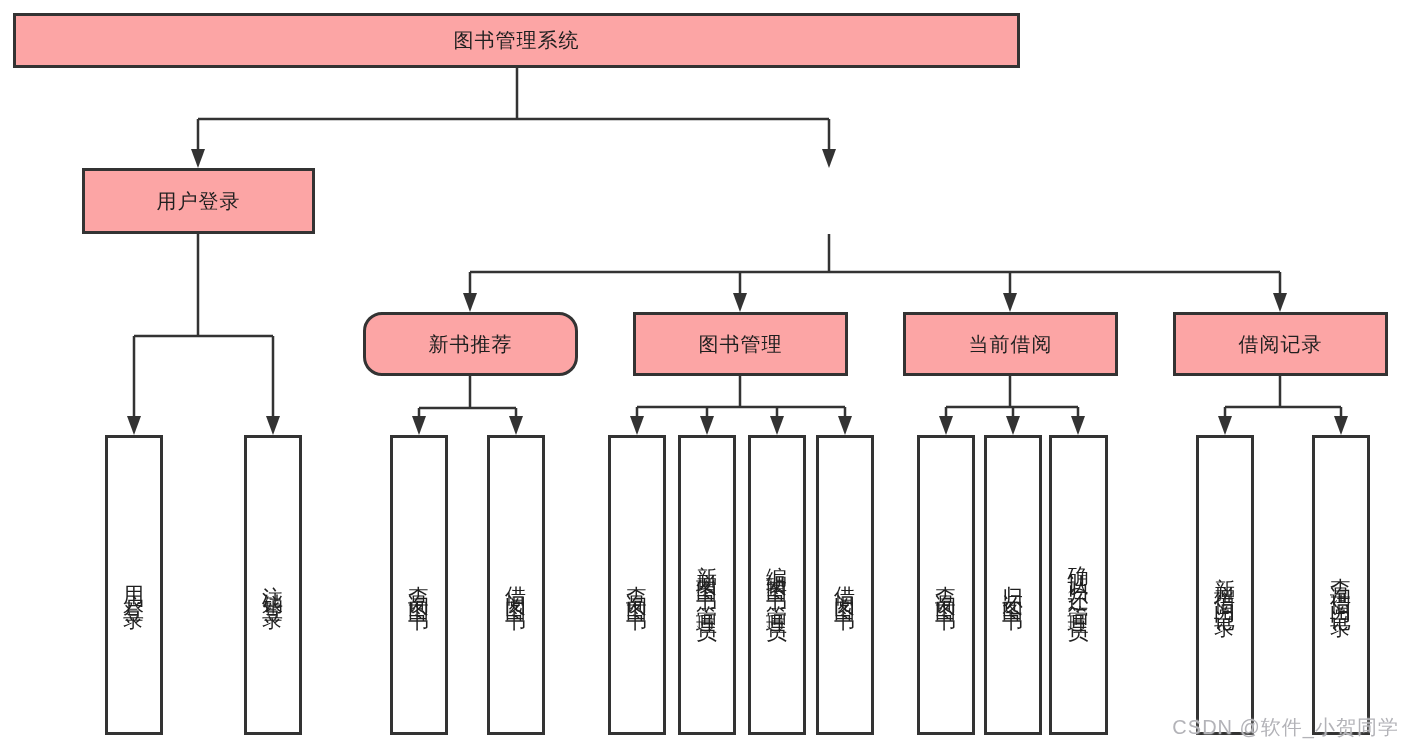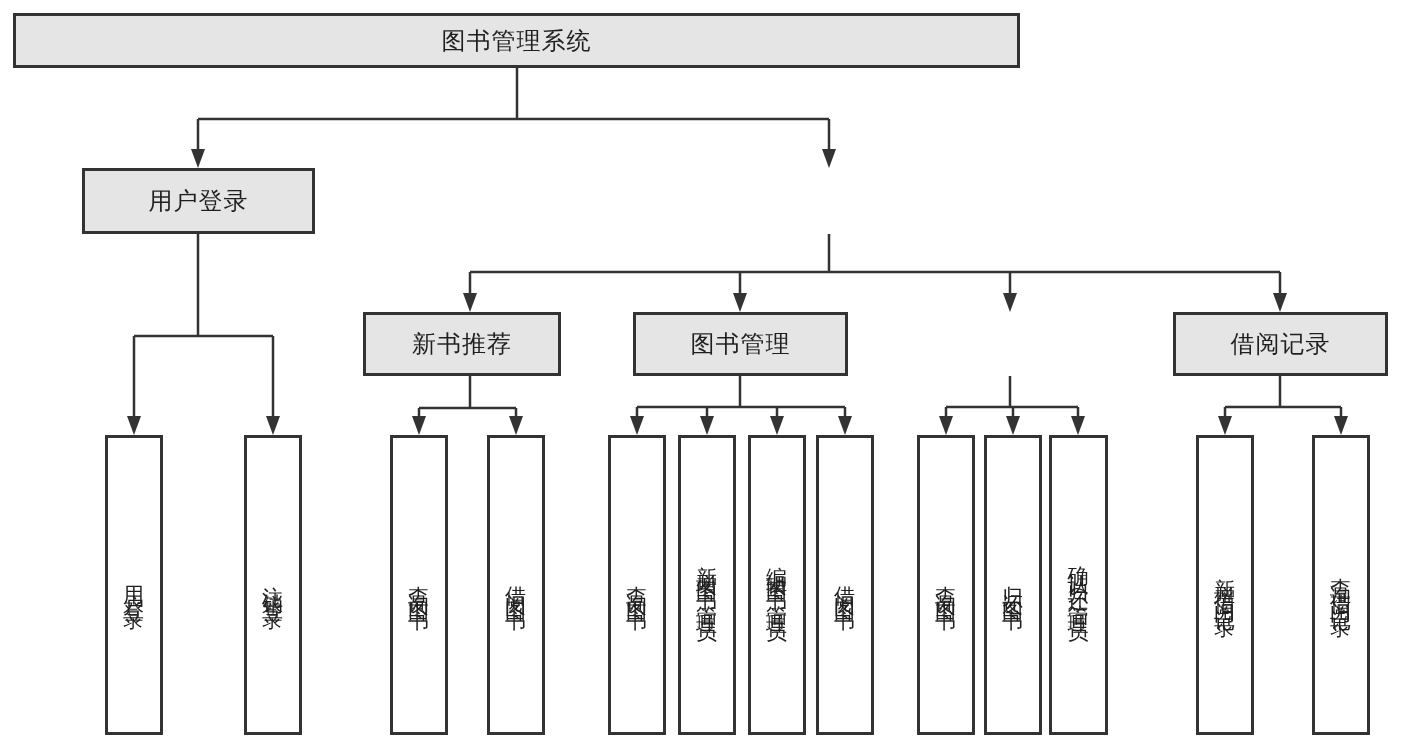--- a/index.html
+++ b/index.html
@@ -14,26 +14,26 @@
     position:relative;
     width:1405px;
     height:747px;
     background:var(--bg);
     overflow:hidden;
   }
   .node{
     position:absolute;
     box-sizing:border-box;
     border:3px solid var(--line);
-    background:#e5e5e5;
+    background:#fca5a5;
     display:flex;
     align-items:center;
     justify-content:center;
     color:var(--text);
-    font-size:24px;
+    font-size:20px;
     letter-spacing:1px;
     white-space:nowrap;
   }
   .leaf{
     position:absolute;
     box-sizing:border-box;
     border:3px solid var(--line);
     background:#fff;
     display:flex;
     align-items:center;
@@ -124,25 +124,28 @@
   </svg>
 
   <div class="node" style="left:13px;top:13px;width:1007px;height:55px;">
     <span>图书管理系统</span>
   </div>
 
   <div class="node" style="left:82px;top:168px;width:233px;height:66px;">
     <span>用户登录</span>
   </div>
 
-  <div class="node" style="left:363px;top:312px;width:198px;height:64px;">
+  <div class="node" style="left:363px;top:312px;width:215px;height:64px;border-radius:19px;">
     <span>新书推荐</span>
   </div>
   <div class="node" style="left:633px;top:312px;width:215px;height:64px;">
     <span>图书管理</span>
+  </div>
+  <div class="node" style="left:903px;top:312px;width:215px;height:64px;">
+    <span>当前借阅</span>
   </div>
   <div class="node" style="left:1173px;top:312px;width:215px;height:64px;">
     <span>借阅记录</span>
   </div>
 
   <div class="leaf" style="left:105px;top:435px;width:58px;height:300px;">
     <span class="vtext">用户登录</span>
   </div>
   <div class="leaf" style="left:244px;top:435px;width:58px;height:300px;">
     <span class="vtext">注销登录</span>
@@ -178,14 +181,15 @@
     <span class="vtext">确认归还（管理员）</span>
   </div>
 
   <div class="leaf" style="left:1196px;top:435px;width:58px;height:300px;">
     <span class="vtext">新增借阅记录</span>
   </div>
   <div class="leaf" style="left:1312px;top:435px;width:58px;height:300px;">
     <span class="vtext">查询借阅记录</span>
   </div>
 
+  <div class="watermark">CSDN @软件_小贺同学</div>
 
 </div>
 
 </body></html>

